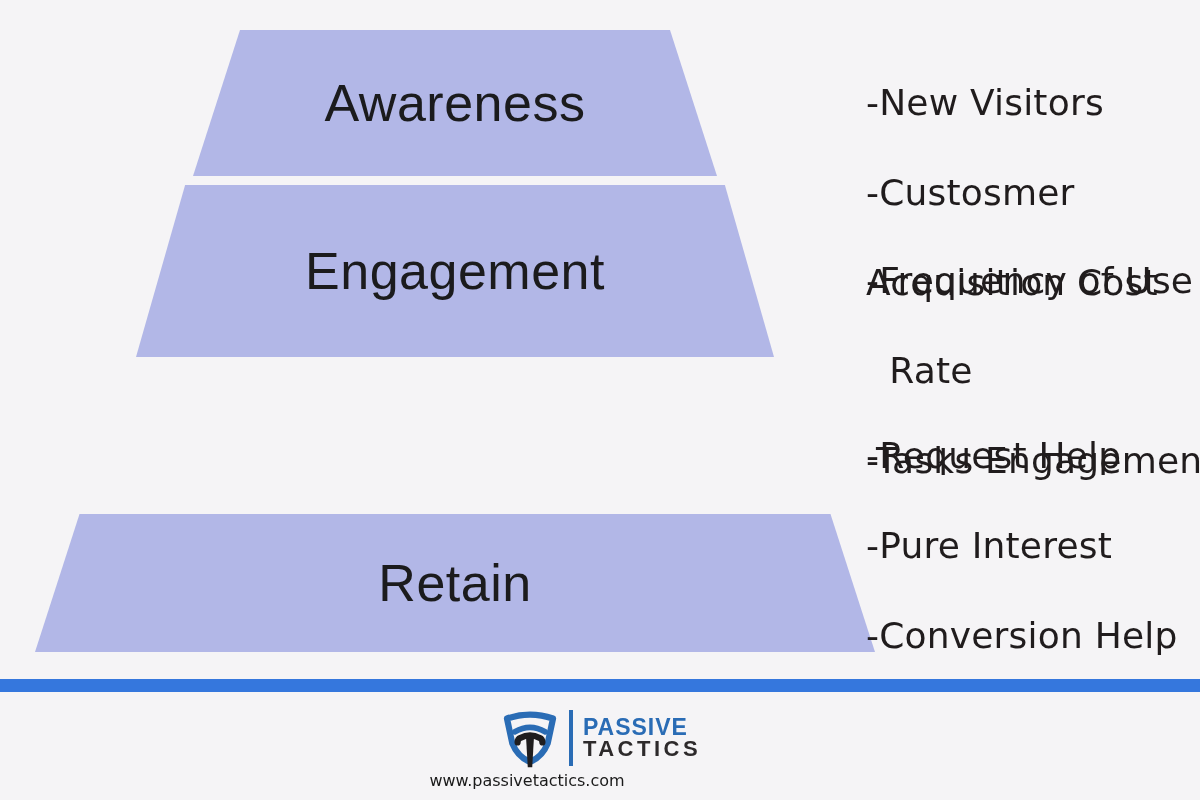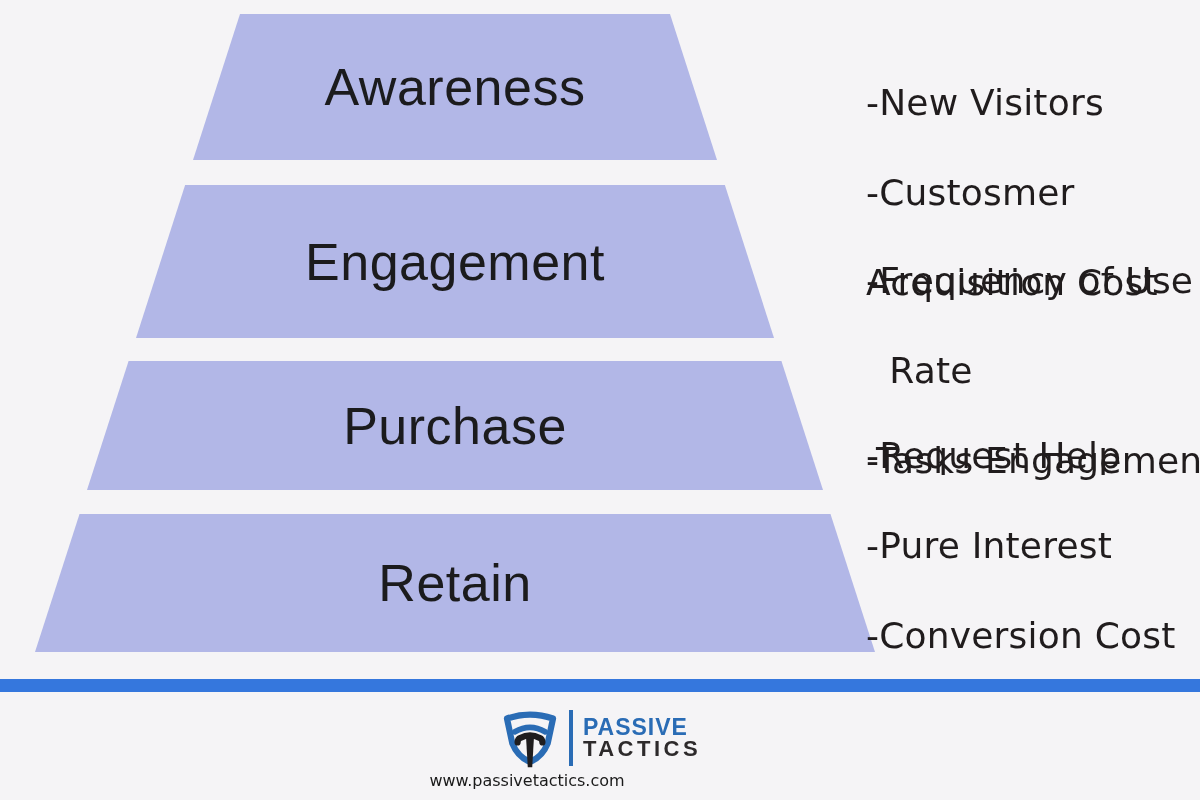--- a/index.html
+++ b/index.html
@@ -9,23 +9,23 @@
     background:var(--background,#f5f4f6);
     overflow:hidden;
     font-family:"Liberation Sans",sans-serif;
   }
   
   .tier{
     position:absolute;
     background:var(--funnel-fill,#b2b7e7);
     display:flex;align-items:center;justify-content:center;
   }
-  .tier-0{left:193px;top:14px;width:524px;height:146px;
+  .tier-0{left:193px;top:30px;width:524px;height:146px;
     clip-path:polygon(8.97% 0,91.03% 0,100% 100%,0 100%);}
-  .tier-1{left:136px;top:185px;width:638px;height:153px;
+  .tier-1{left:136px;top:185px;width:638px;height:172px;
     clip-path:polygon(7.70% 0,92.30% 0,100% 100%,0 100%);}
   .tier-2{left:87px;top:361px;width:736px;height:129px;
     clip-path:polygon(5.65% 0,94.35% 0,100% 100%,0 100%);}
   .tier-3{left:35px;top:514px;width:840px;height:138px;
     clip-path:polygon(5.30% 0,94.70% 0,100% 100%,0 100%);}
   .tier-label{
     font-size:52px;font-weight:500;letter-spacing:.5px;
     color:var(--label-text,#1b1b1d);
   }
   
@@ -74,41 +74,38 @@
 <body>
 
 <div class="canvas">
 
   <div class="tier tier-0">
     <span class="tier-label">Awareness</span>
   </div>
   <div class="tier tier-1">
     <span class="tier-label">Engagement</span>
   </div>
-  <div class="tier tier-2">
-    <span class="tier-label">Purchase</span>
-  </div>
   <div class="tier tier-3">
     <span class="tier-label">Retain</span>
   </div>
 
   <div class="metrics metrics-0">
     <div>-New Visitors</div>
     <div>-Custosmer</div>
     <div>Acquisition Cost</div>
   </div>
   <div class="metrics metrics-1">
     <div>-Frequency of Use</div>
     <div>  Rate</div>
     <div>-Tasks Engagement</div>
   </div>
   <div class="metrics metrics-2">
     <div>-Request Help</div>
     <div>-Pure Interest</div>
-    <div>-Conversion Cost</div>
+    <div>-Conversion Help</div>
   </div>
 
   <div class="divider"></div>
 
   <div class="logo-row">
     <svg class="logo-shield" viewBox="0 0 70 70" xmlns="http://www.w3.org/2000/svg">
 
       <path d="M 9 13 Q 35 4 61 13 L 55 41 Q 49 56 35 62 Q 21 56 15 41 Z" fill="none" stroke="#2a6cb5" stroke-width="7" stroke-linejoin="round"></path>
 
       <path d="M 18 28 Q 35 18 52 28" fill="none" stroke="#2a6cb5" stroke-width="6.5" stroke-linecap="round"></path>

